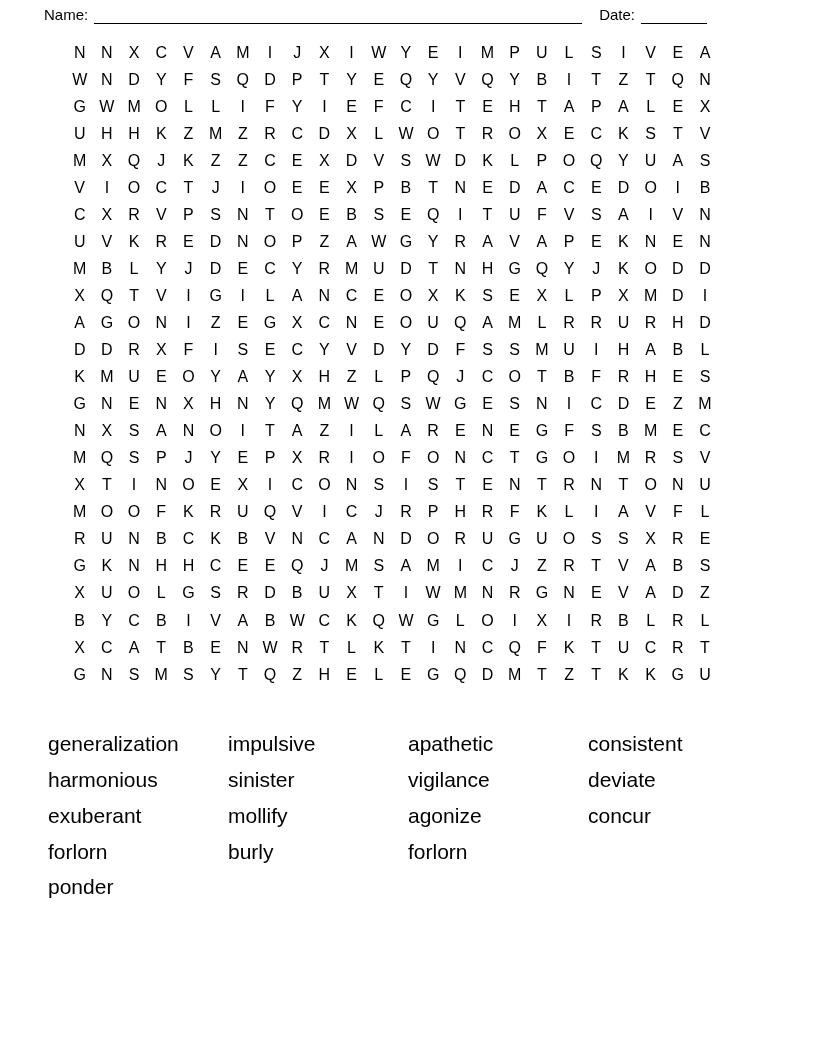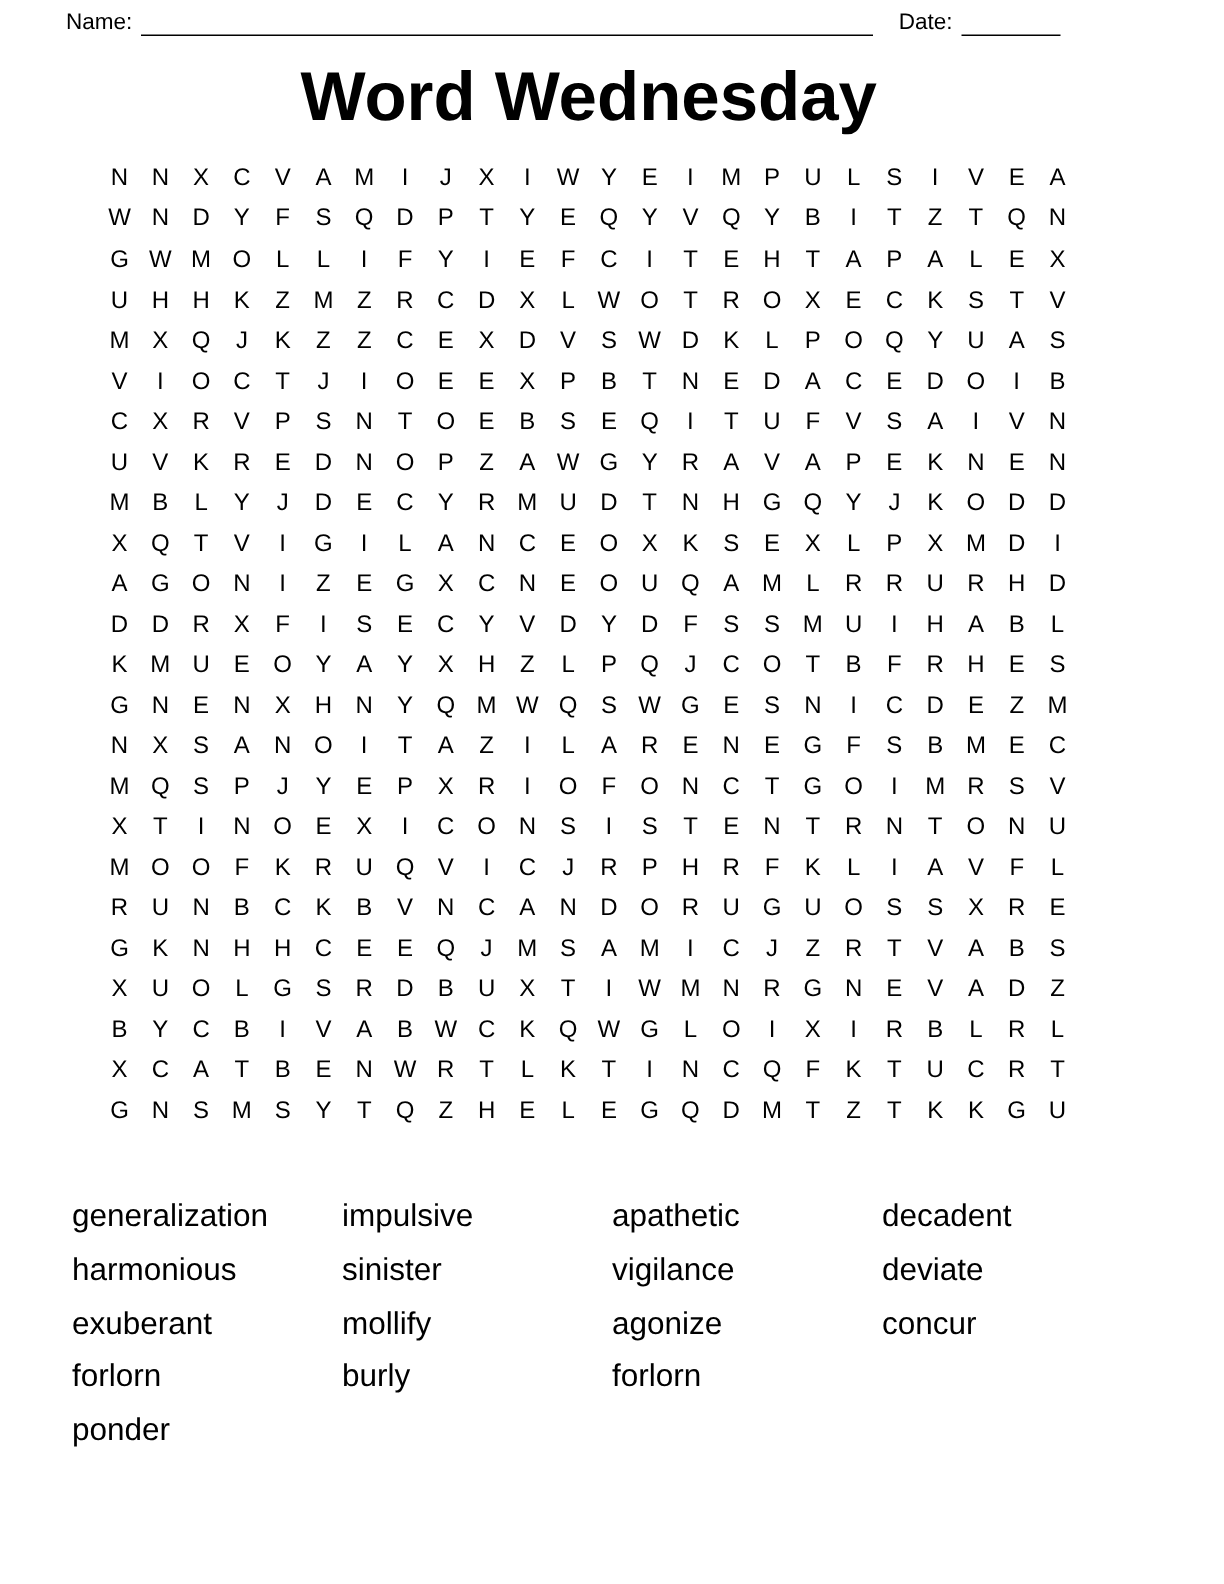--- a/index.html
+++ b/index.html
@@ -78,21 +78,20 @@
 
 <div class="page">
 
   <div class="header">
     <span class="label">Name:</span>
     <span class="fill-line name-line"></span>
     <span class="label date-label">Date:</span>
     <span class="fill-line date-line"></span>
   </div>
 
-  <h1 class="title">Word Wednesday</h1>
 
   <div class="grid" id="letter-grid">
       <span class="cell">N</span>
       <span class="cell">N</span>
       <span class="cell">X</span>
       <span class="cell">C</span>
       <span class="cell">V</span>
       <span class="cell">A</span>
       <span class="cell">M</span>
       <span class="cell">I</span>
@@ -680,19 +679,19 @@
         <div class="word">mollify</div>
         <div class="word">burly</div>
       </div>
       <div class="word-col">
         <div class="word">apathetic</div>
         <div class="word">vigilance</div>
         <div class="word">agonize</div>
         <div class="word">forlorn</div>
       </div>
       <div class="word-col">
-        <div class="word">decadent</div>
+        <div class="word">consistent</div>
         <div class="word">deviate</div>
         <div class="word">concur</div>
       </div>
     </div>
 
 </div>
 
 </body></html>

